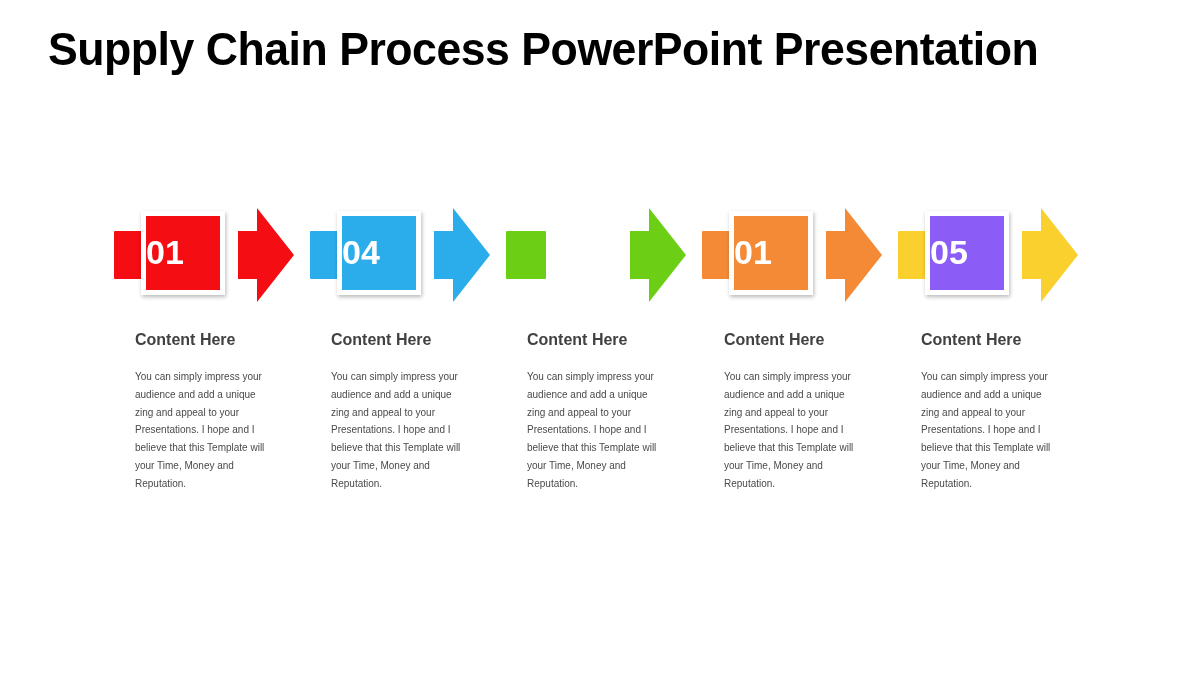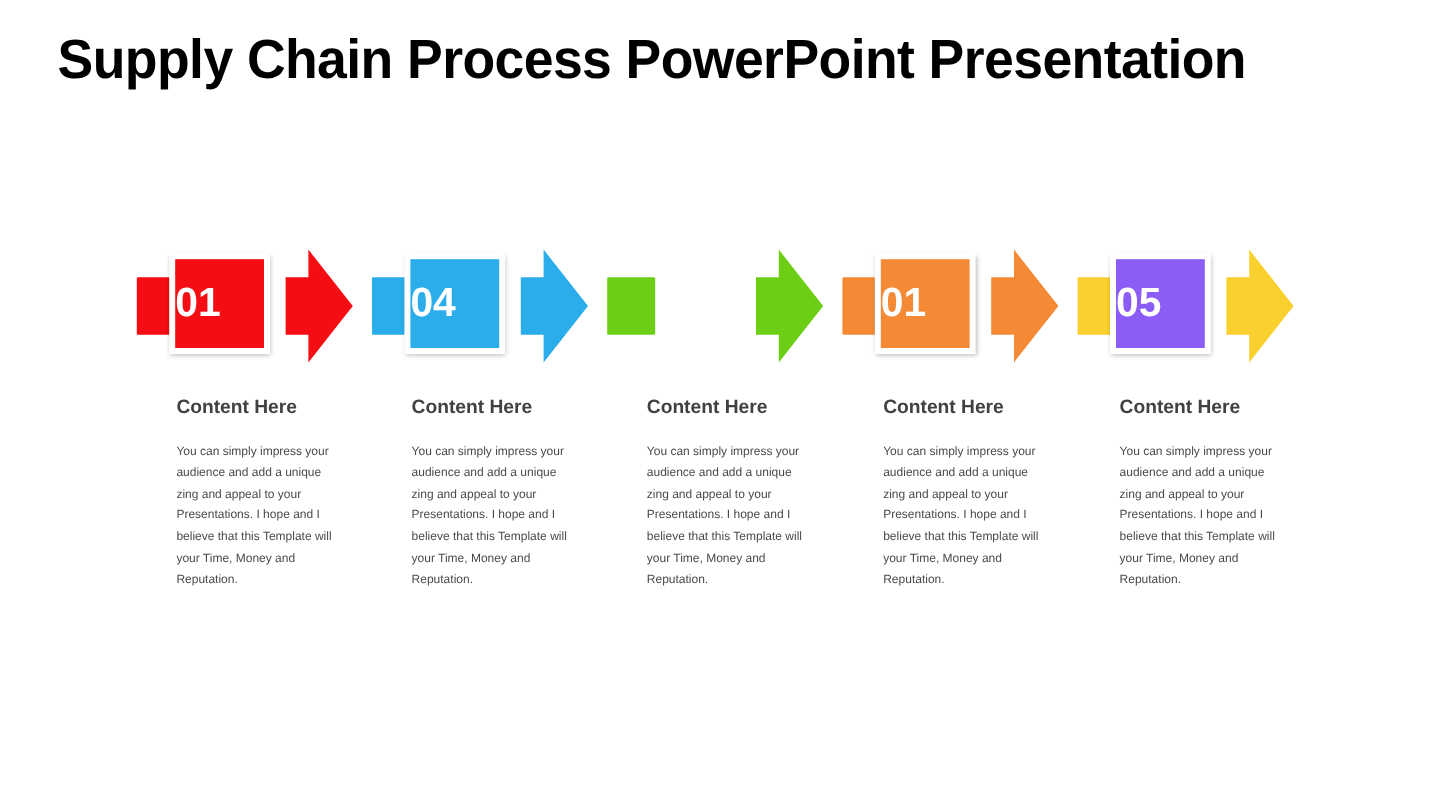--- a/index.html
+++ b/index.html
@@ -96,21 +96,21 @@
     font-size: 34px;
     font-weight: bold;
     line-height: 34px;
     letter-spacing: 0px;
     transform: translateY(-1px);
   }
 
   
   #content-row {
     position: absolute;
-    left: 12px;
+    left: 0;
     top: 330px;
     width: 1004px;
     height: 260px;
   }
   .content-col {
     position: absolute;
     top: 0;
     width: 130px;
   }
   .content-heading {

